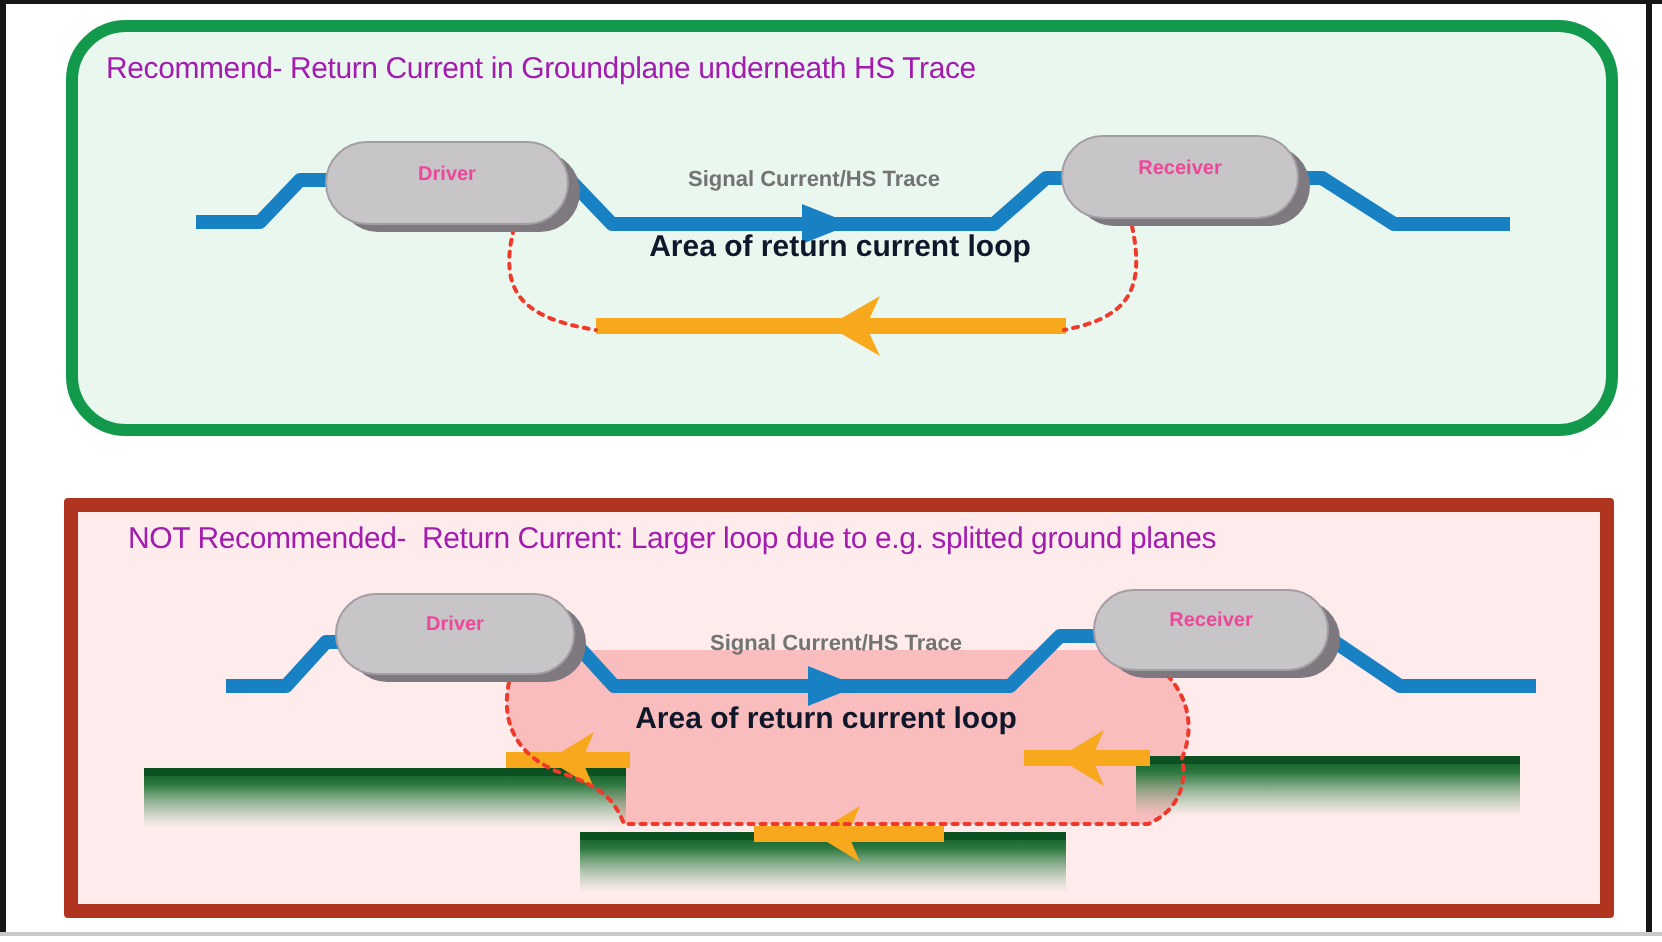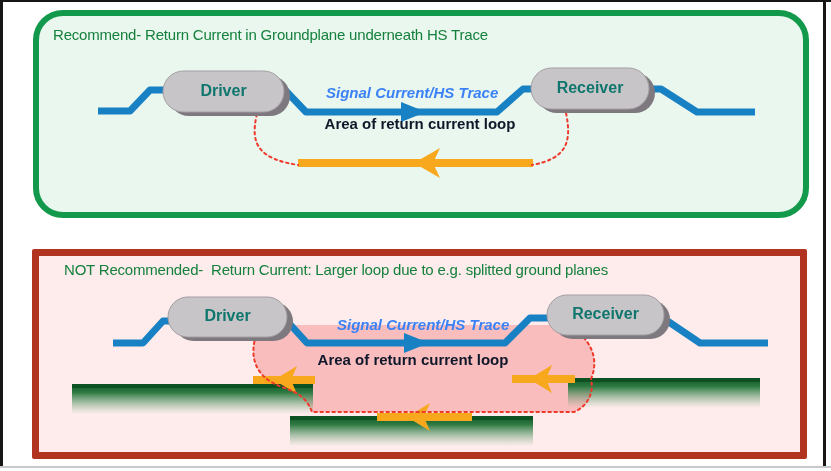--- a/index.html
+++ b/index.html
@@ -9,30 +9,30 @@
   .frame-top{position:absolute;left:0;top:0;width:831px;height:2px;background:#161616;}
   .frame-right{position:absolute;left:823px;top:0;width:3px;height:467px;background:#161616;}
   .frame-bottom{position:absolute;left:0;top:466px;width:831px;height:2px;background:#c9c9c9;}
 
   .panel{position:absolute;box-sizing:border-box;}
   .panel-good{left:33px;top:10px;width:776px;height:208px;
       border:6px solid #13994b;border-radius:30px;background:#e9f7ee;}
   .panel-bad{left:32px;top:249px;width:775px;height:210px;
       border:7px solid #b0341f;border-radius:2px;background:#fdeceb;}
 
-  .title{position:absolute;font-size:15px;font-weight:500;color:#15803d;
+  .title{position:absolute;font-size:15px;font-weight:500;color:#a21caf;
       letter-spacing:-0.2px;white-space:pre;z-index:3;}
   .title-good{left:53px;top:26px;}
   .title-bad{left:64px;top:261px;}
 
   svg.diagram{position:absolute;left:0;top:0;z-index:2;}
 
   .lbl{position:absolute;z-index:3;text-align:center;white-space:nowrap;}
-  .chip-lbl{font-size:16px;font-weight:bold;color:#0f766e;}
-  .sig-lbl{font-size:15px;font-weight:bold;color:#3b82f6;font-style:italic;}
+  .chip-lbl{font-size:10px;font-weight:bold;color:#ec4899;}
+  .sig-lbl{font-size:11px;font-weight:bold;color:#737373;}
   .area-lbl{font-size:15px;font-weight:bold;color:#0f172a;}
 
   .chip-driver-good{left:163px;top:82px;width:121px;}
   .chip-receiver-good{left:531px;top:79px;width:118px;}
   .sig-good{left:326px;top:84px;width:162px;}
   .area-good{left:320px;top:115px;width:200px;}
 
   .chip-driver-bad{left:168px;top:307px;width:119px;}
   .chip-receiver-bad{left:547px;top:305px;width:117px;}
   .sig-bad{left:337px;top:316px;width:162px;}

